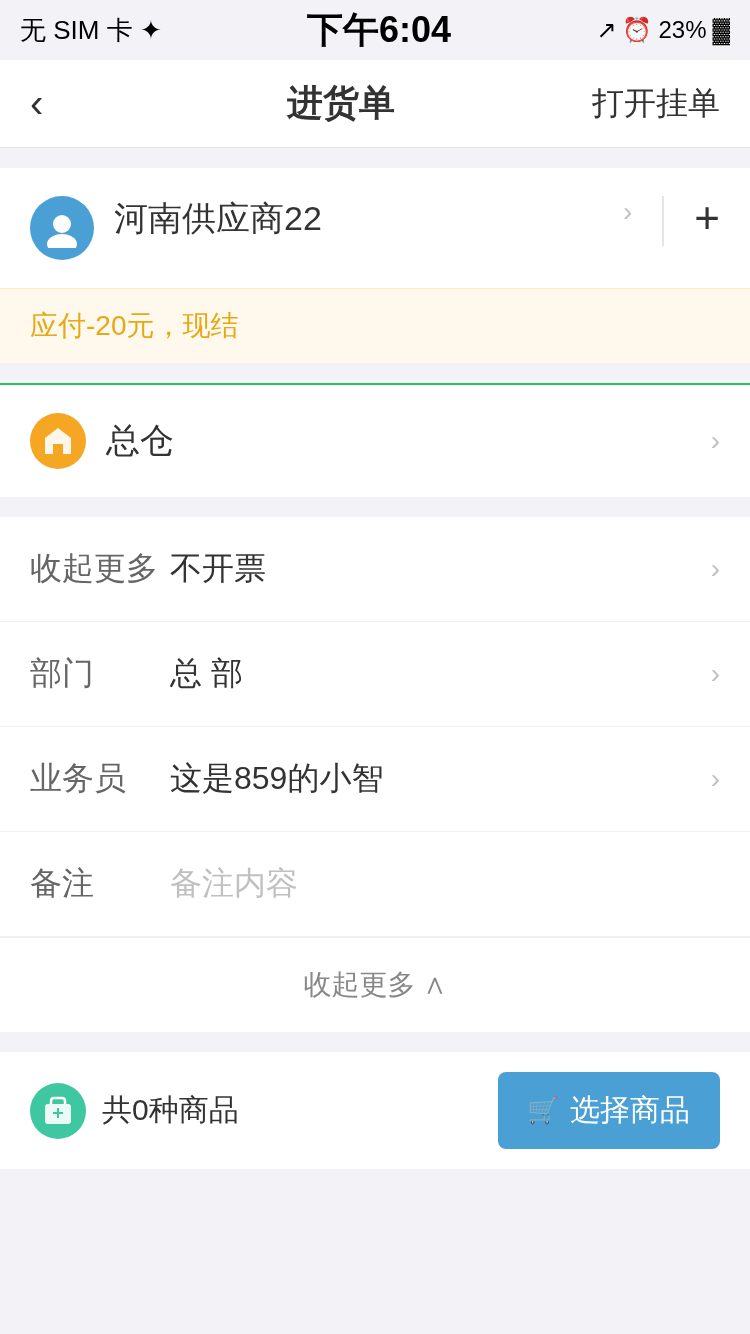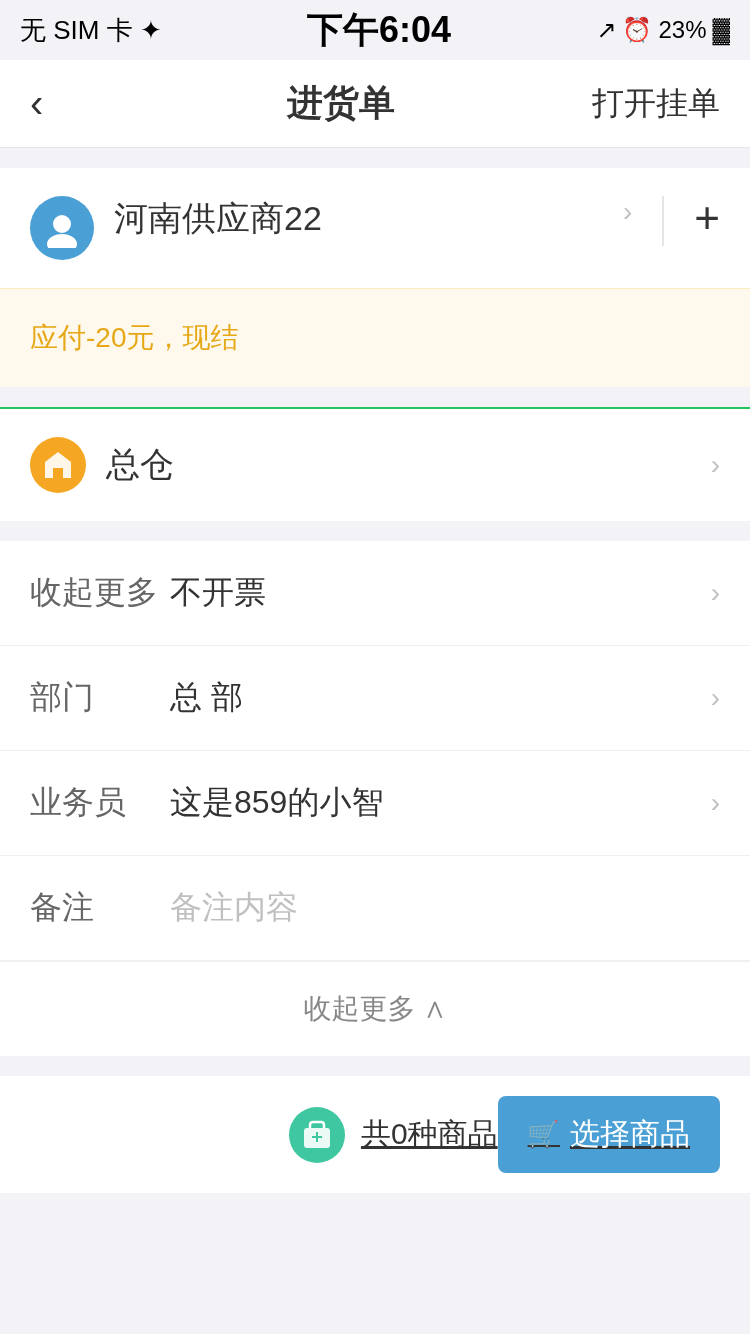--- a/index.html
+++ b/index.html
@@ -108,21 +108,21 @@
     .supplier-divider {
       width: 2px;
       height: 50px;
       background: #e5e5e5;
       margin-right: 30px;
     }
 
     
     .notice-banner {
       background: #fef9ec;
-      padding: 30px 30px;
+      padding: 18px 30px;
       font-size: 28px;
       color: #e6a817;
       border-top: 1px solid #faedc0;
     }
 
     
     .warehouse-row {
       display: flex;
       align-items: center;
       padding: 28px 30px;
@@ -189,22 +189,21 @@
       cursor: pointer;
     }
 
     
     .bottom-bar {
       background: #fff;
       margin-top: 20px;
       display: flex;
       align-items: center;
       padding: 20px 30px;
-      justify-content: flex-end;
-      text-decoration: underline;
+      justify-content: space-between;
     }
     .product-info {
       display: flex;
       align-items: center;
       gap: 16px;
     }
     .product-icon {
       width: 56px;
       height: 56px;
       border-radius: 50%;

